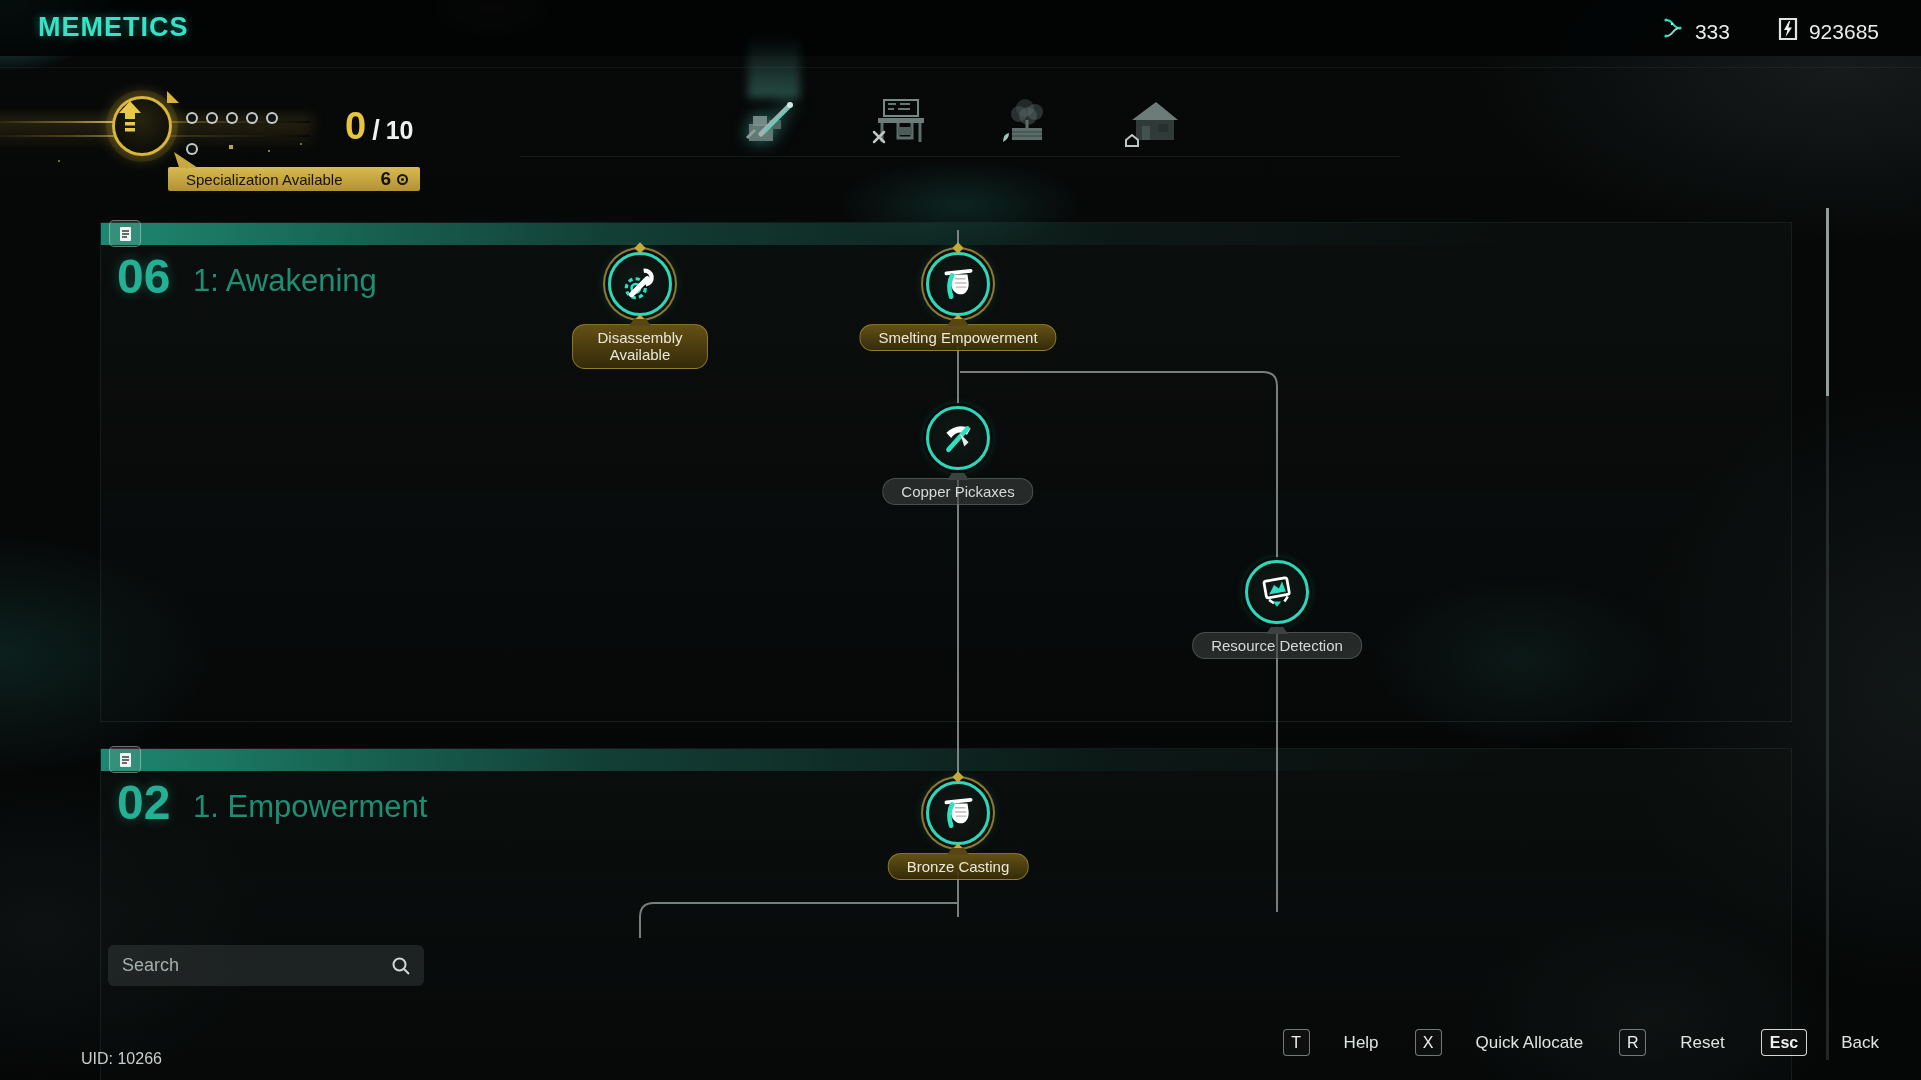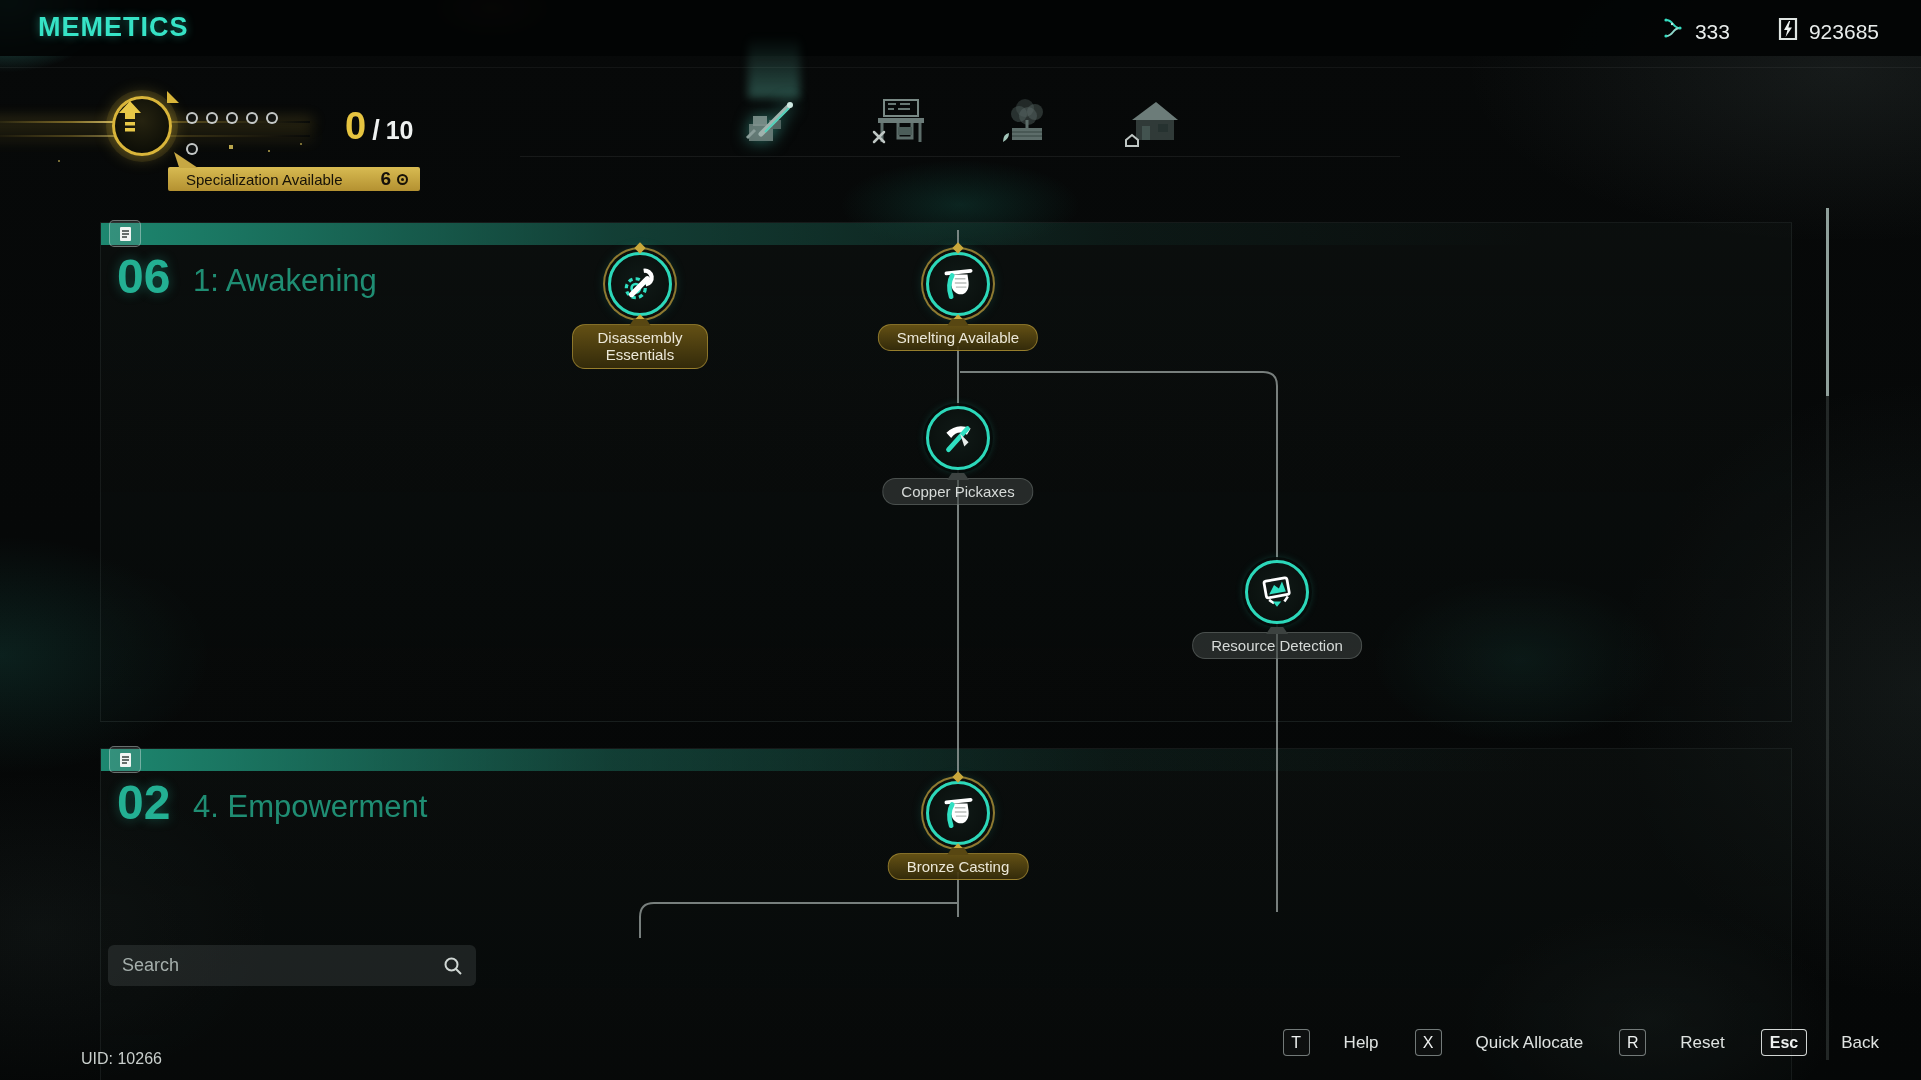--- a/index.html
+++ b/index.html
@@ -121,21 +121,21 @@
   .node.available .plaque::before { background:#584712; }
   .node.locked .plaque::before { background:#3c4240; }
   .node .plaque.wrap { white-space:normal; width:136px; line-height:1.15; padding:4px 10px; }
 
   
   .scroll-track { position:absolute; left:1826px; top:208px; width:3px; height:852px;
     background:rgba(70,80,78,0.45); }
   .scroll-thumb { position:absolute; left:0; top:0; width:3px; height:188px; background:#8fa09b; }
 
   
-  .search { position:absolute; left:108px; top:945px; width:368px; height:41px;
+  .search { position:absolute; left:108px; top:945px; width:316px; height:41px;
     background:rgba(92,102,100,0.26); border-radius:6px; display:flex; align-items:center;
     padding:0 12px 0 14px; }
   .search input { flex:1; background:transparent; border:none; outline:none;
     color:#dfe5e2; font-size:18px; font-family:"Liberation Sans", sans-serif; }
   .search input::placeholder { color:#a4aeab; }
 
   
   .shortcuts { position:absolute; right:42px; bottom:24px; display:flex; gap:36px; align-items:center;
     list-style:none; }
   .shortcuts li { display:flex; gap:10px; align-items:center; }
@@ -272,21 +272,21 @@
   </div>
   <div class="panel p2">
     <div class="bar"></div>
     <div class="chip">
       <svg width="13" height="16" viewBox="0 0 13 16">
         <rect x="1" y="1" width="11" height="14" fill="#f2f5f3" rx="1"></rect>
         <path d="M3 5 h7 M3 8 h7 M3 11 h5" stroke="#39413f" stroke-width="1.4"></path>
       </svg>
     </div>
     <div class="num">02</div>
-    <div class="sec-title">4. Empowerment</div>
+    <div class="sec-title">1. Empowerment</div>
   </div>
 
   <svg class="lines" width="1921" height="1080">
     <g stroke="#97a09d" stroke-width="2" fill="none" opacity="0.78">
       <path d="M958 230 V252"></path>
       <path d="M958 346 V781"></path>
       <path d="M960 372 H1263 Q1277 372 1277 386 V912"></path>
       <path d="M958 872 V917"></path>
       <path d="M958 903 H654 Q640 903 640 917 V938"></path>
     </g>
@@ -295,32 +295,32 @@
   <div id="nodes">
       <div class="node available" style="left: 640px; top: 284px;">
         <div class="ring">
           <svg width="38" height="38" viewBox="0 0 36 36">
     <circle cx="14" cy="22" r="9" fill="none" stroke="#2fe0c2" stroke-width="3" stroke-dasharray="4 3"></circle>
     <circle cx="14" cy="22" r="4" fill="none" stroke="#2fe0c2" stroke-width="2.5"></circle>
     <path d="M10 28 L25 13" stroke="#ffffff" stroke-width="5" stroke-linecap="round"></path>
     <path d="M21.5 5.5 a6.5 6.5 0 1 1 2 13" stroke="#ffffff" stroke-width="4" fill="none"></path>
           </svg>
         </div>
-        <div class="plaque wrap">Disassembly Essentials</div>
+        <div class="plaque wrap">Disassembly Available</div>
       </div>
       <div class="node available" style="left: 958px; top: 284px;">
         <div class="ring">
           <svg width="38" height="38" viewBox="0 0 36 36">
     <path d="M7 8 L30 5.5" stroke="#ffffff" stroke-width="3.5" stroke-linecap="round"></path>
     <path d="M13 9 C10 16 11 24 17 27 C24 30 29 24 28 16 L27 9 Z" fill="#ffffff"></path>
     <path d="M15 13 h10 M15 17 h11 M16 21 h10" stroke="#b9bdbb" stroke-width="1.3"></path>
     <path d="M12.5 10 C9.5 15 9 23 11.5 30" stroke="#2fe0c2" stroke-width="4.5" fill="none" stroke-linecap="round"></path>
           </svg>
         </div>
-        <div class="plaque">Smelting Available</div>
+        <div class="plaque">Smelting Empowerment</div>
       </div>
       <div class="node locked" style="left: 958px; top: 438px;">
         <div class="ring">
           <svg width="38" height="38" viewBox="0 0 36 36">
     <path d="M7 13 Q17 3 30 9 L26.5 15 Q18 9.5 11.5 18 Z" fill="#ffffff"></path>
     <path d="M9 29 L27 9" stroke="#2fe0c2" stroke-width="4.5" stroke-linecap="round"></path>
     <path d="M20 14 L28 22 L24 26 Z" fill="#e8ecea"></path>
           </svg>
         </div>
         <div class="plaque">Copper Pickaxes</div>

